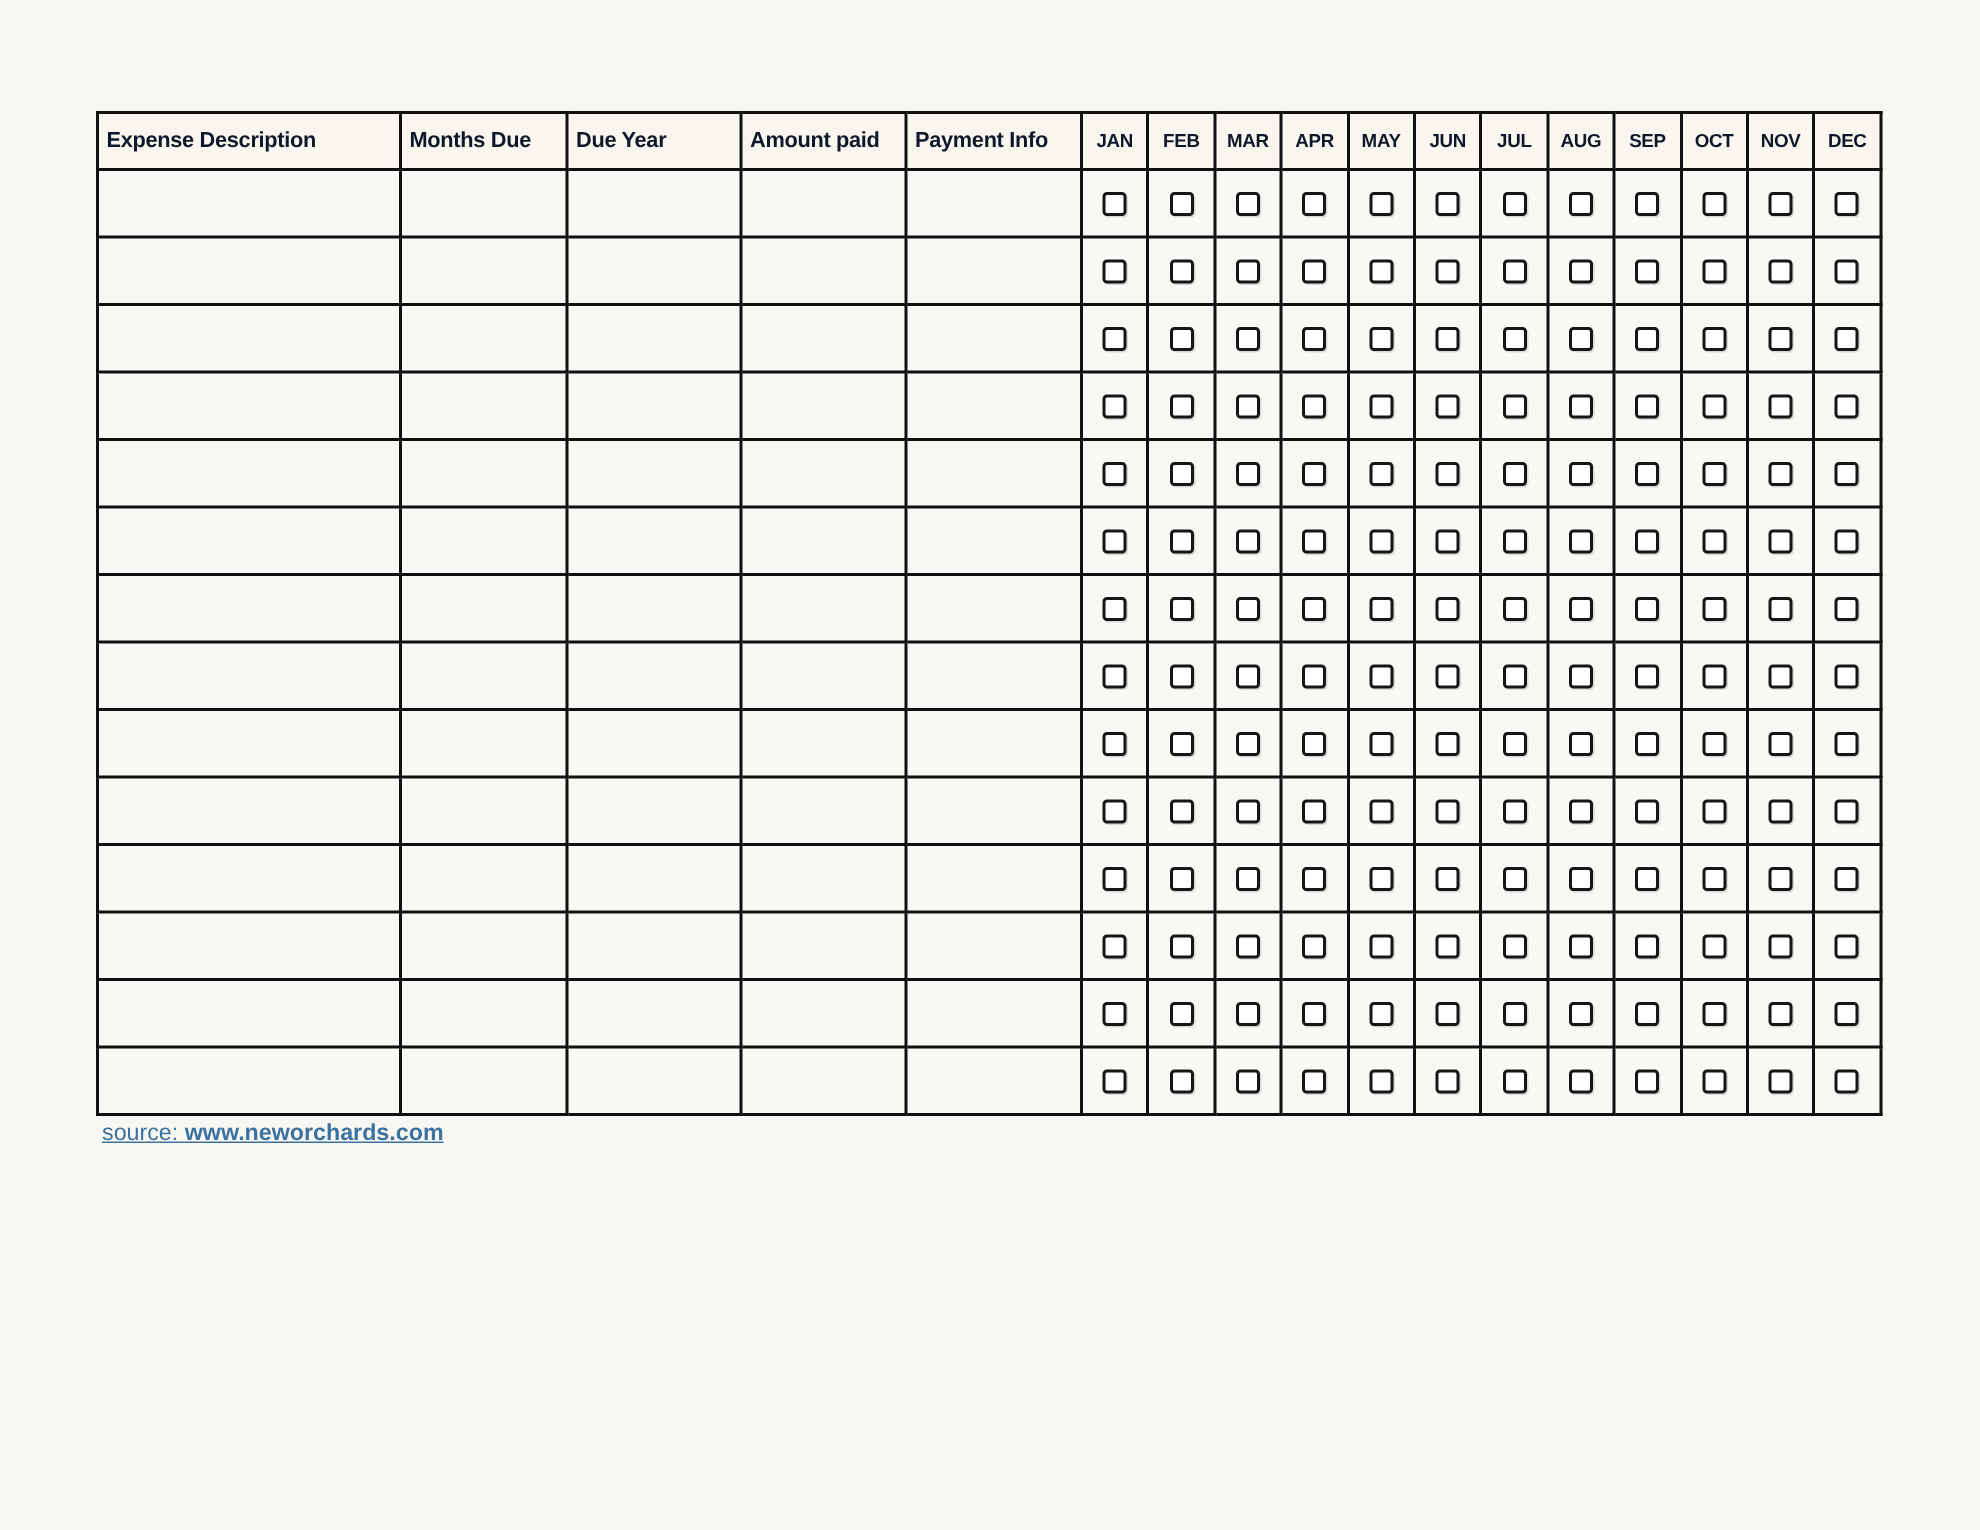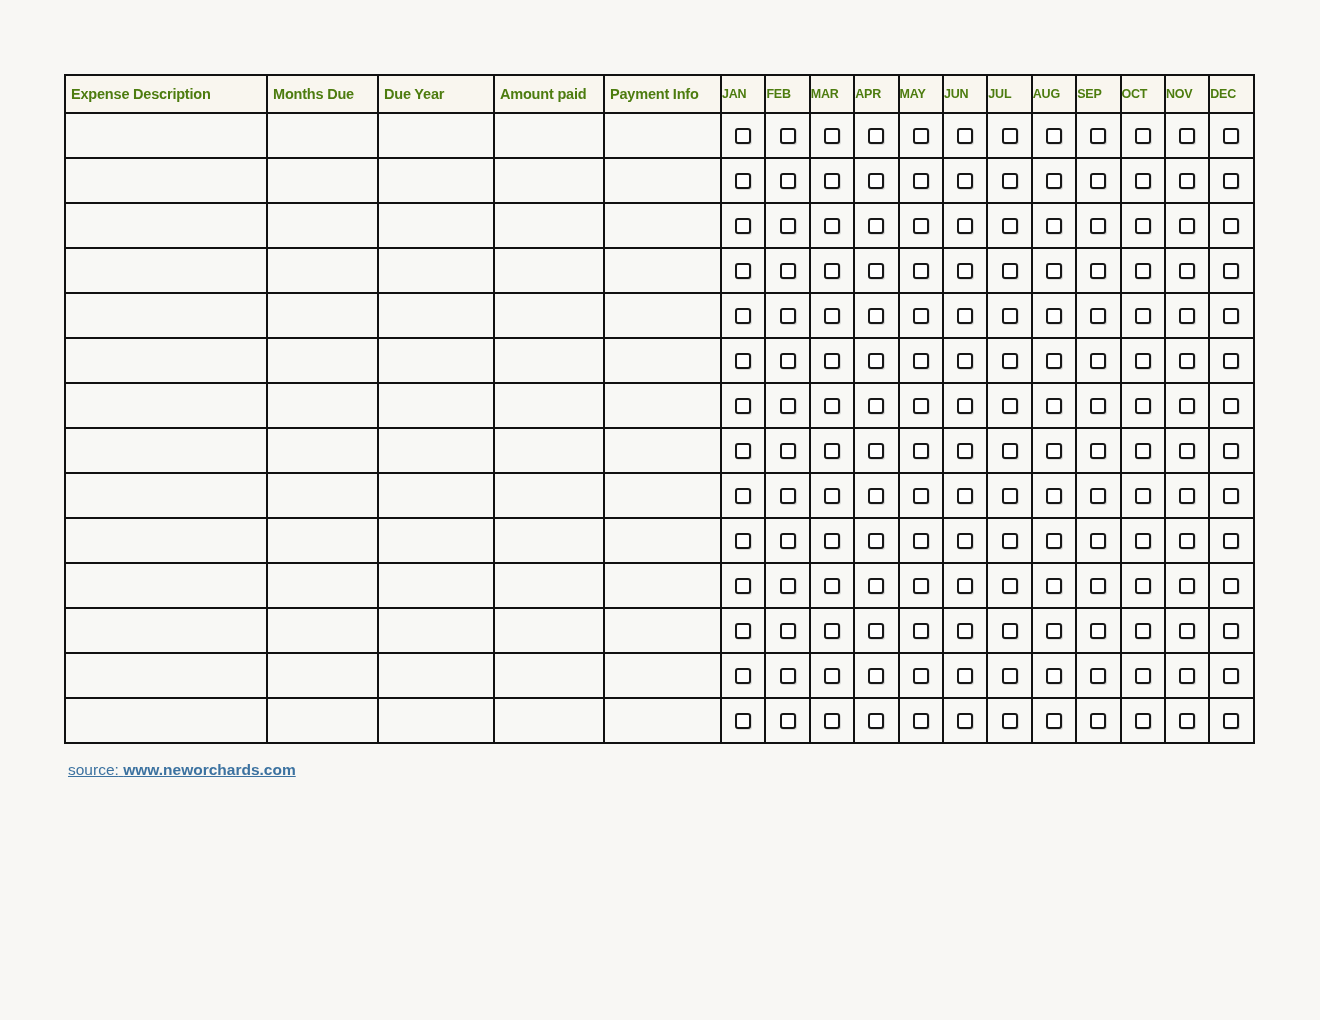--- a/index.html
+++ b/index.html
@@ -51,53 +51,53 @@
     background:var(--band);
     color:var(--band-text);
     font-size:16px;
     font-weight:700;
     height:35px;
     letter-spacing:-0.2px;
     border-color:#0b0e13;
   }
   tr.cols-row th{
     background:var(--subheader-bg);
-    color:#4d7c0f;
+    color:#0f172a;
     font-weight:700;
     height:38px;
     letter-spacing:-0.2px;
   }
   tr.cols-row th.text-col{
     font-size:14.5px;
     text-align:left;
     padding-left:5px;
   }
   tr.cols-row th.month-col{
     font-size:12.5px;
-    text-align:left;
+    text-align:center;
   }
   tbody td{
     height:45px;
     background:var(--cell-bg);
   }
   td.group-sep, th.group-sep{
     border-left-width:3px;
   }
   .checkbox{
     width:16px;
     height:16px;
     border:2px solid #161616;
     border-radius:3px;
     background:#FFFFFF;
     margin:0 auto;
     box-shadow:1px 1px 0 rgba(0,0,0,0.12);
     cursor:pointer;
   }
   .source-line{
-    margin:17px 0 0 4px;
+    margin:3px 0 0 4px;
     font-size:15.5px;
   }
   .source-line a{
     color:var(--link-blue);
     text-decoration:underline;
     cursor:pointer;
   }
   .source-line a .url{
     font-weight:700;
   }

